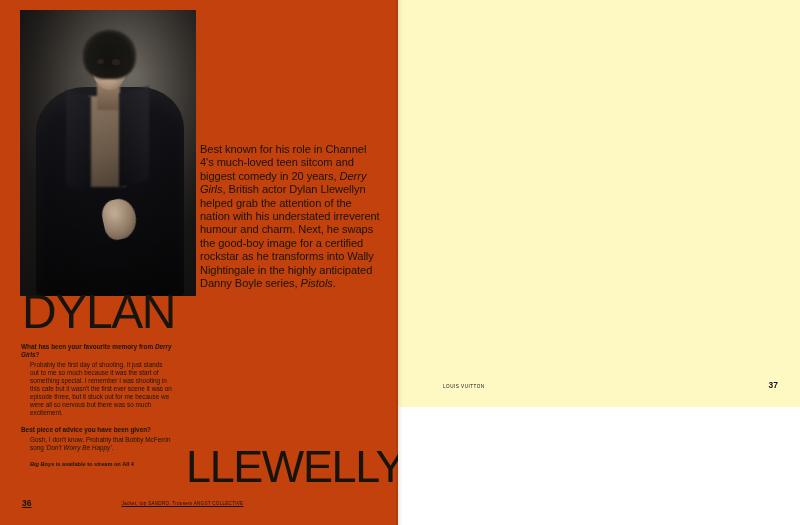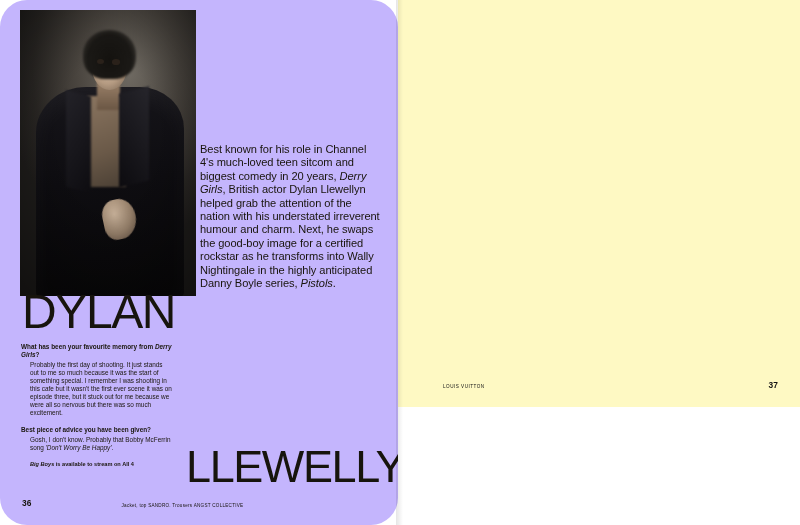--- a/index.html
+++ b/index.html
@@ -16,23 +16,22 @@
     position: relative;
     width: 800px; height: 525px;
     display: flex;
     background: #fff;
   }
 
   
   .page-left {
     position: relative;
     width: 398px; height: 525px;
-    background: #c4b5fd;
-    overflow: hidden;
-    border-radius: 27px;
+    background: #c2410c;
+    overflow: hidden;
   }
   .page-right {
     position: relative;
     width: 402px; height: 407px;
     background: #fef9c3;
     overflow: hidden;
   }
 
   
   .photo-dylan {
@@ -184,23 +183,24 @@
     padding-left: 9px;
     margin-top: 2px;
   }
   .qa-note em { font-style: italic; }
 
   
   .footer-left {
     position: absolute;
     left: 22px; bottom: 17px;
     display: flex;
-    align-items: flex-end;
+    align-items: center;
     gap: 90px;
     color: #17140d;
+    text-decoration: underline;
   }
   .folio {
     font-size: 8.4px;
     font-weight: bold;
     letter-spacing: 0.1px;
   }
   .credit {
     font-size: 4.6px;
     letter-spacing: 0.26px;
   }

